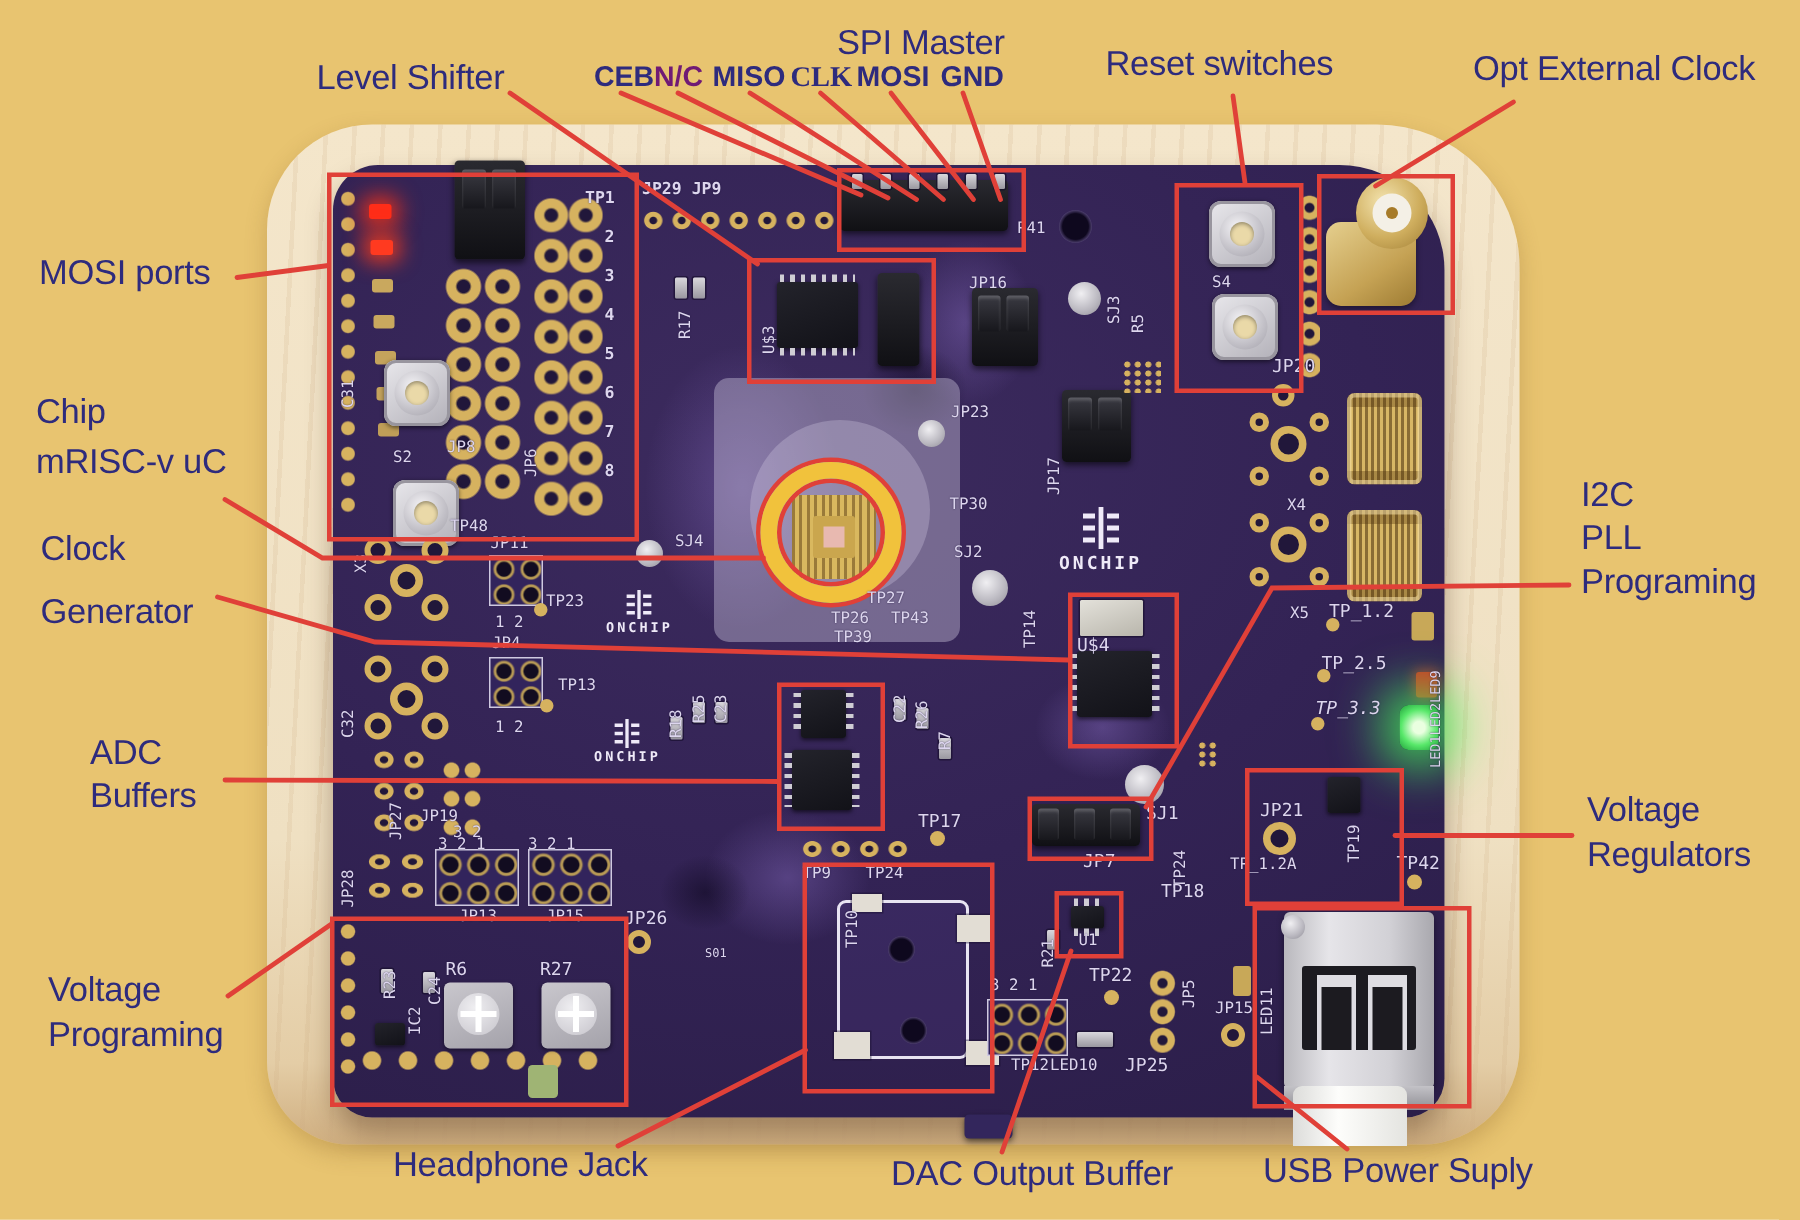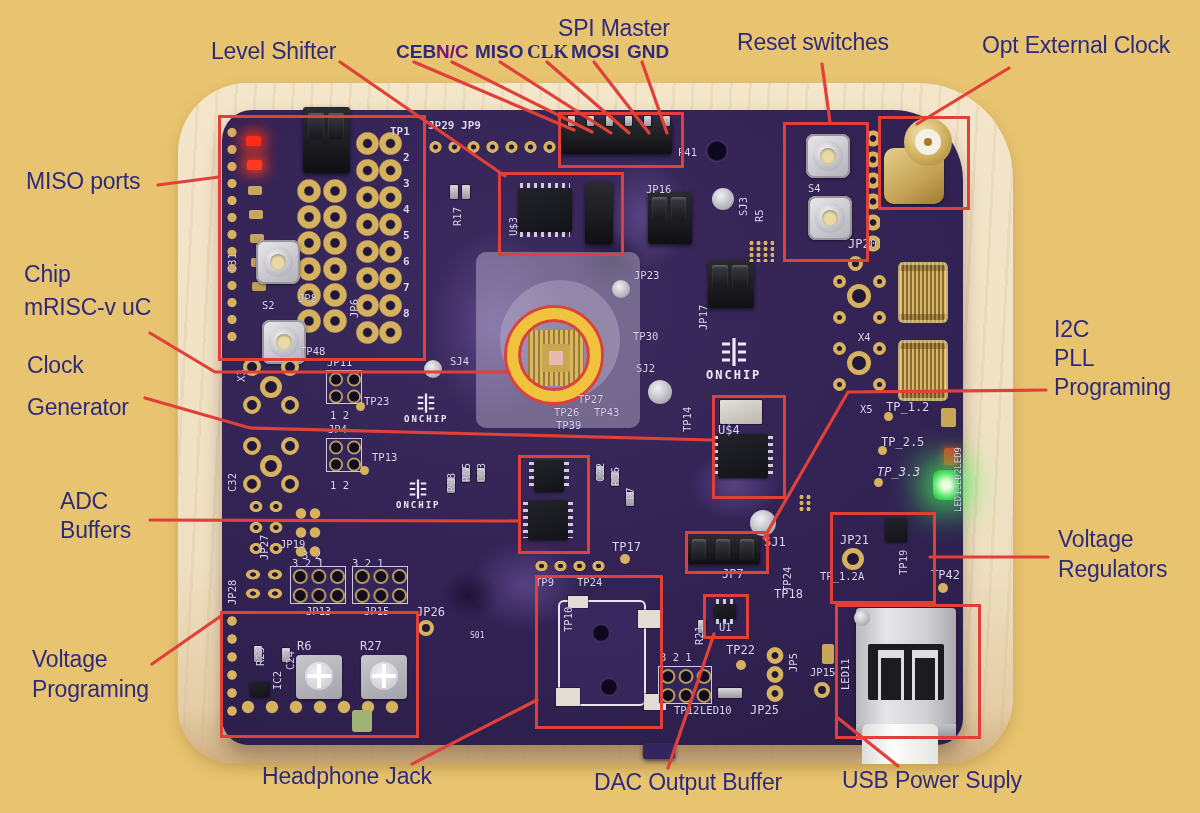--- a/index.html
+++ b/index.html
@@ -422,21 +422,21 @@
   <span class="callout" style="left:211px;top:38px;">Level Shifter</span>
   <span class="callout" style="left:558px;top:15px;">SPI Master</span>
   <span class="pin" style="left:396px;top:41px;">CEB</span>
   <span class="pin nc" style="left:436px;top:41px;">N/C</span>
   <span class="pin" style="left:475px;top:41px;">MISO</span>
   <span class="pin" style="left:527px;top:41px;font-family:Liberation Serif, serif;">CLK</span>
   <span class="pin" style="left:571px;top:41px;">MOSI</span>
   <span class="pin" style="left:627px;top:41px;">GND</span>
   <span class="callout" style="left:737px;top:29px;">Reset switches</span>
   <span class="callout" style="left:982px;top:32px;">Opt External Clock</span>
-  <span class="callout" style="left:26px;top:168px;">MISO ports</span>
+  <span class="callout" style="left:26px;top:168px;">MOSI ports</span>
   <span class="callout" style="left:24px;top:261px;">Chip</span>
   <span class="callout" style="left:24px;top:294px;">mRISC-v uC</span>
   <span class="callout" style="left:27px;top:352px;">Clock</span>
   <span class="callout" style="left:27px;top:394px;">Generator</span>
   <span class="callout" style="left:60px;top:488px;">ADC</span>
   <span class="callout" style="left:60px;top:517px;">Buffers</span>
   <span class="callout" style="left:32px;top:646px;">Voltage</span>
   <span class="callout" style="left:32px;top:676px;">Programing</span>
   <span class="callout" style="left:1054px;top:316px;">I2C</span>
   <span class="callout" style="left:1054px;top:345px;">PLL</span>

